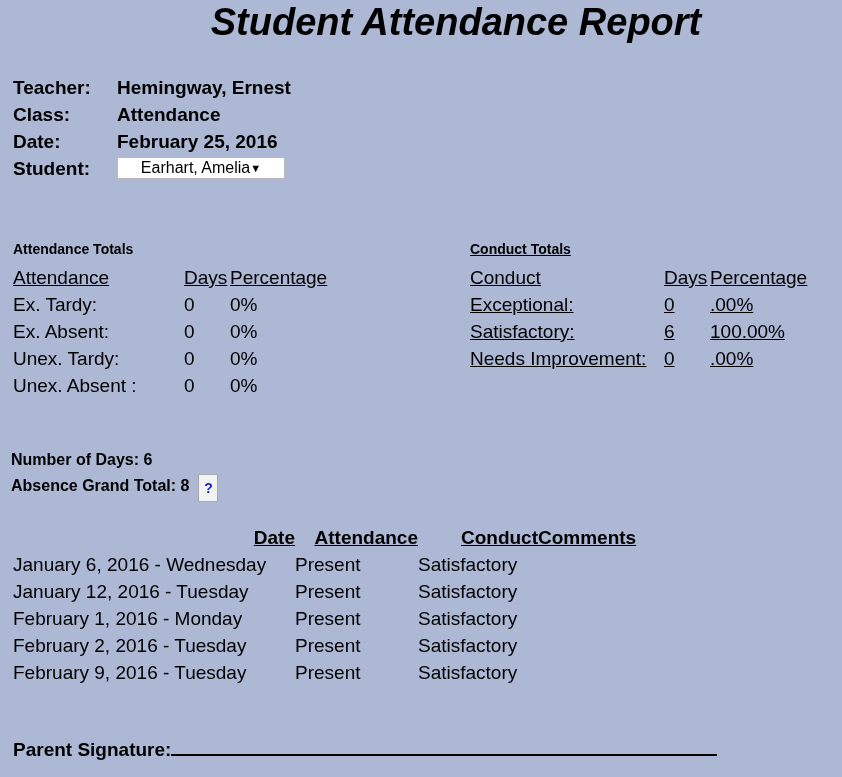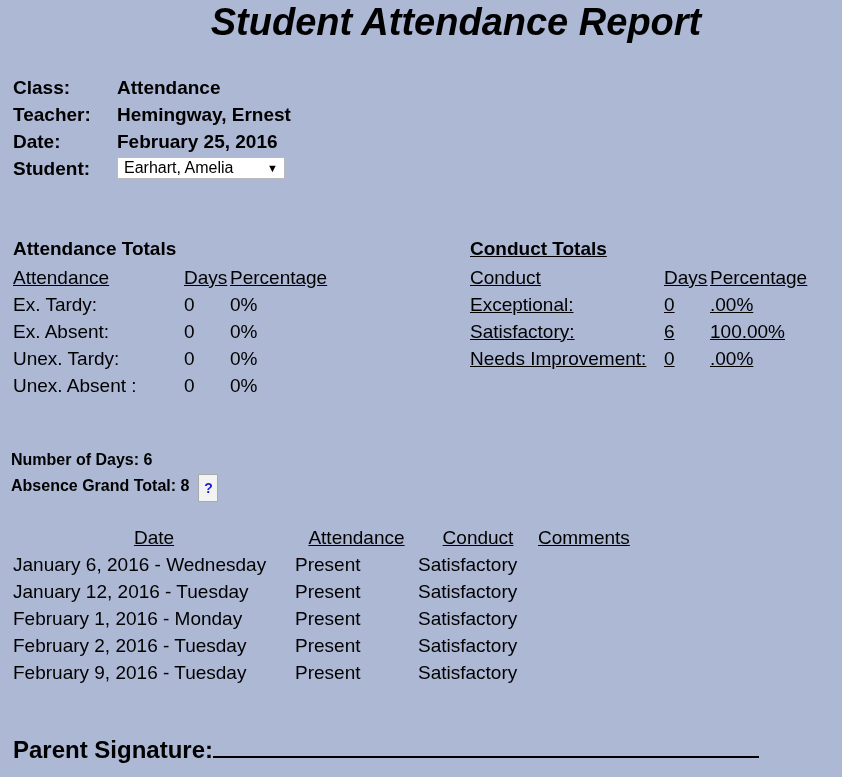--- a/index.html
+++ b/index.html
@@ -11,59 +11,59 @@
     position:relative;
   }
   .title {
     position:absolute; top:0; left:0; width:912px; text-align:center;
     font-size:38px; font-weight:bold; font-style:italic; line-height:44px;
   }
   .info { position:absolute; left:13px; top:76px; font-size:19px; font-weight:bold; }
   .info .row { height:27px; line-height:24px; display:flex; }
   .info .lbl { width:104px; }
   .select {
-    display:flex; align-items:center; justify-content:space-between;
+    display:flex; align-items:center; justify-content:center;
     width:168px; height:22px; background:#fff; border:1px solid #bbb;
     font-weight:normal; font-size:16px; padding:0 6px; box-sizing:border-box;
   }
   .select .arrow { font-size:11px; }
   .tot { position:absolute; font-size:19px; }
-  .tot h3 { margin:0; font-size:19px; font-weight:bold; height:27px; line-height:24px; }
+  .tot h3 { margin:0; font-size:14px; font-weight:bold; height:27px; line-height:24px; }
   .tot table { border-collapse:collapse; }
   .tot td, .tot th { padding:0; height:27px; font-weight:normal; text-align:left; line-height:22px; }
   .u { text-decoration:underline; }
   .r { text-align:left; }
   .summary { position:absolute; left:11px; top:447px; font-size:16px; font-weight:bold; }
   .summary .row { height:26px; line-height:22px; display:flex; align-items:center; }
   .help {
     display:inline-flex; align-items:center; justify-content:center;
     width:20px; height:28px; margin-left:9px; margin-top:4px;
     background:#f3f3f3; border:1px solid #aaa; color:#1a1ae0; font-size:14px; font-weight:bold;
     box-sizing:border-box;
   }
   .detail { position:absolute; left:13px; top:524px; font-size:19px; }
   .detail table { border-collapse:collapse; }
-  .detail th { font-weight:normal; text-decoration:underline; text-align:center; padding:0; height:27px; line-height:24px;margin-left:36px; }
+  .detail th { font-weight:bold; text-decoration:underline; text-align:right; padding:0; height:27px; line-height:24px;margin-left:36px; }
   .detail td { padding:0; height:27px; line-height:24px; }
-  .sig { position:absolute; left:13px; top:736px; font-size:24px; font-weight:bold; }
+  .sig { position:absolute; left:13px; top:736px; font-size:19px; font-weight:bold; }
   .sig .line { display:inline-block; width:546px; border-bottom:2px solid #000; height:18px; vertical-align:baseline; }
 </style>
 </head>
 <body>
 
 <div class="title">Student Attendance Report</div>
 
 <div class="info">
   <div class="row">
+    <span class="lbl">Teacher:</span>
+    <span>Hemingway, Ernest</span>
+  </div>
+  <div class="row">
     <span class="lbl">Class:</span>
     <span>Attendance</span>
-  </div>
-  <div class="row">
-    <span class="lbl">Teacher:</span>
-    <span>Hemingway, Ernest</span>
   </div>
   <div class="row">
     <span class="lbl">Date:</span>
     <span>February 25, 2016</span>
   </div>
   <div class="row">
     <span class="lbl">Student:</span>
     <div class="select">
       <span>Earhart, Amelia</span>
       <span class="arrow">▼</span>

